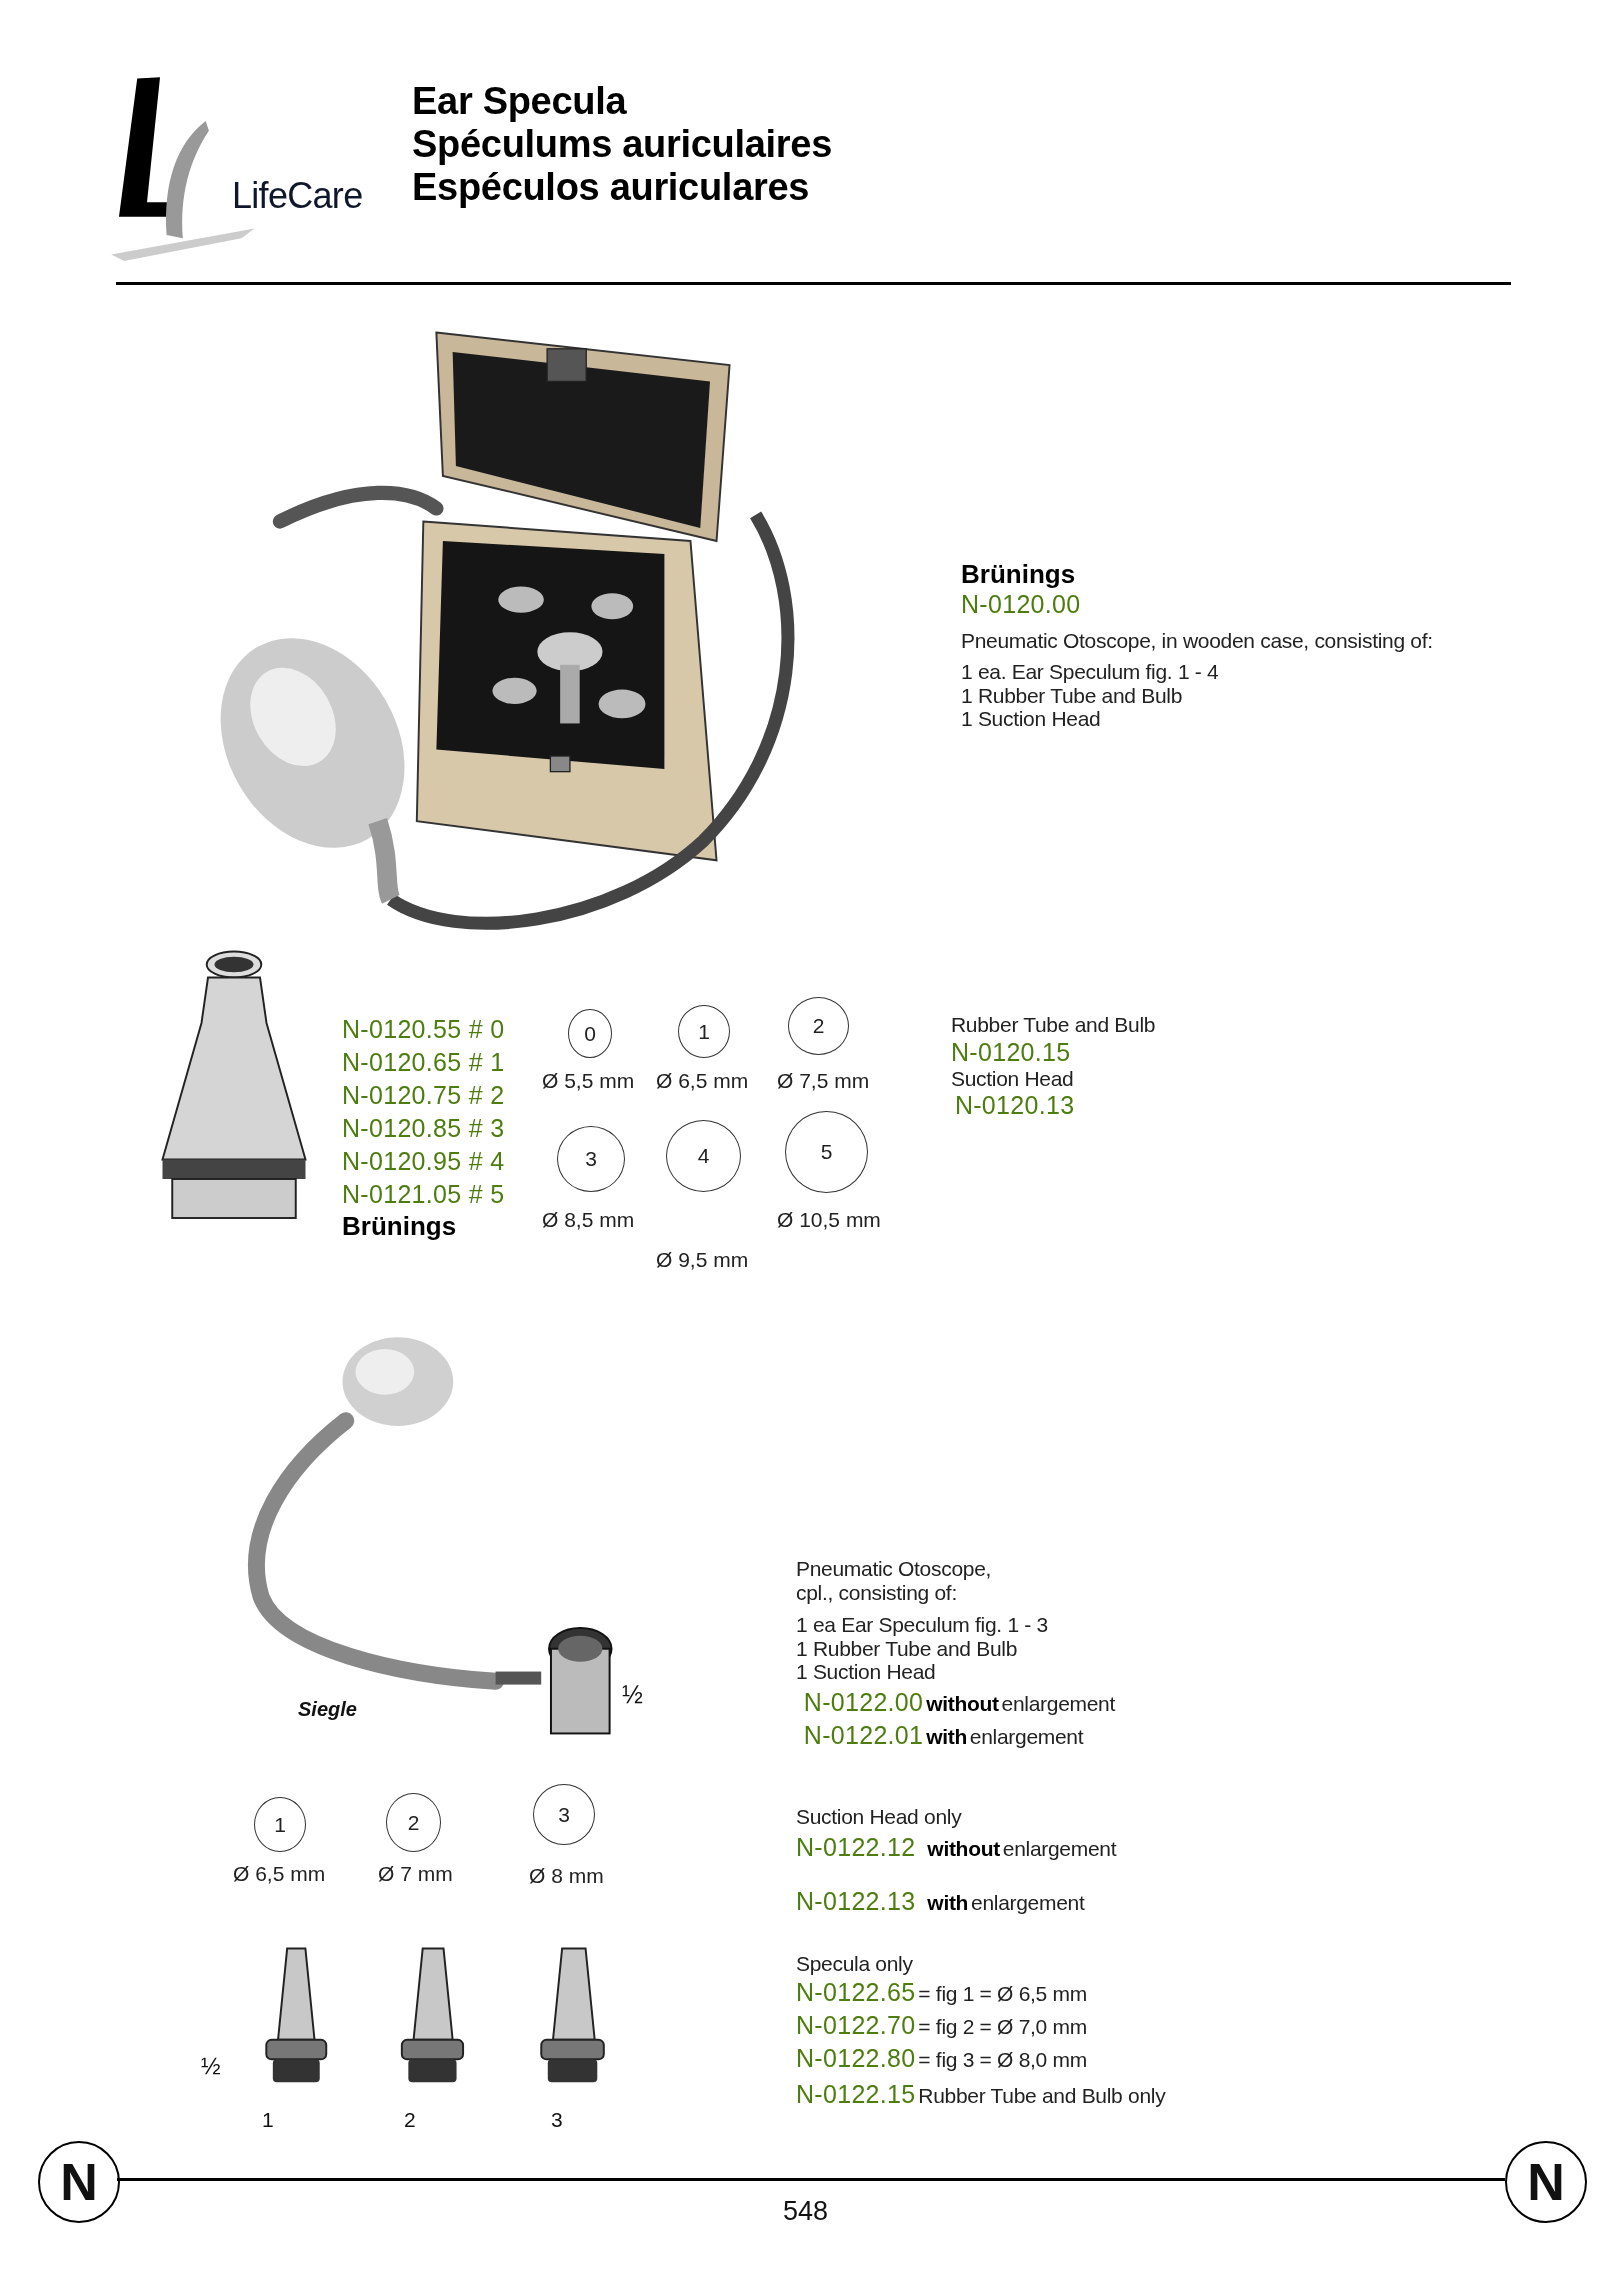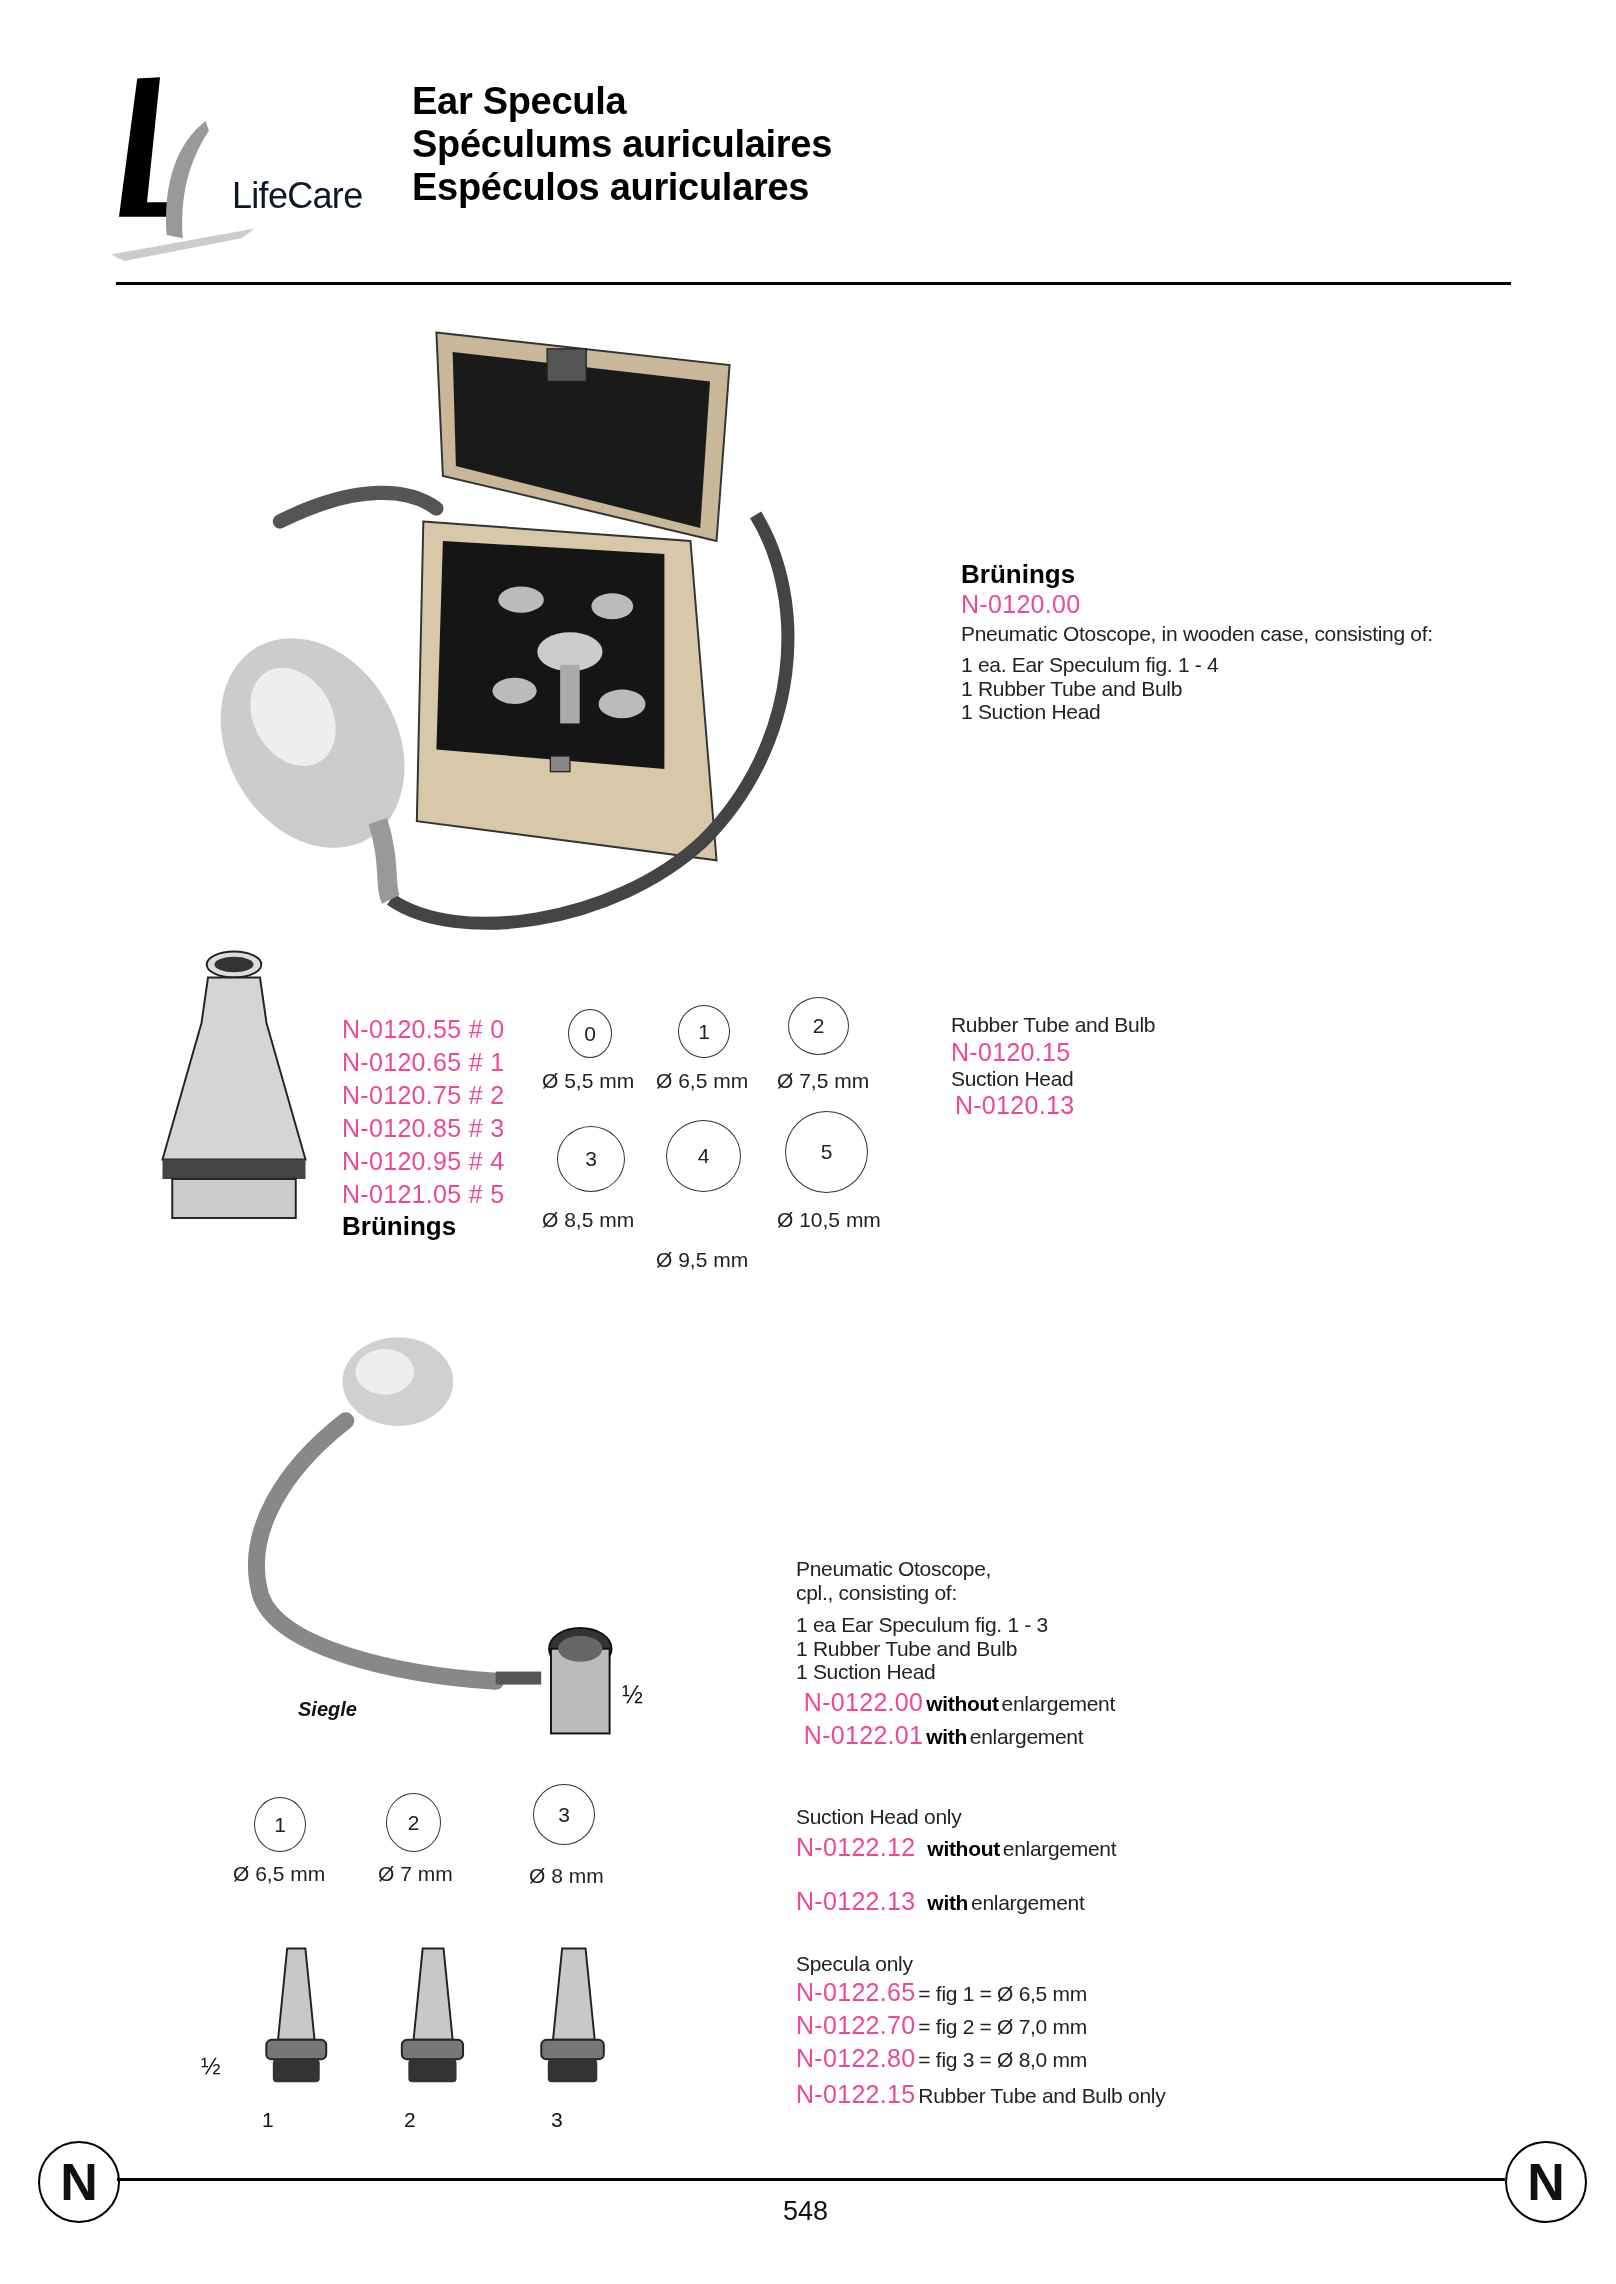--- a/index.html
+++ b/index.html
@@ -1,20 +1,20 @@
 <!DOCTYPE html>
 <html style="font-size:10.4px"><head>
 <meta charset="utf-8">
 <style>
   html,body{margin:0;padding:0;background:#fff;}
   body{width:1616px;height:2284px;position:relative;overflow:hidden;font-family:"Liberation Sans",sans-serif;color:#111;}
   .abs{position:absolute;}
   .title{font-family:"Liberation Sans",sans-serif;font-weight:700;font-size:38px;line-height:43px;color:#000;letter-spacing:-0.3px;}
   .rule{background:#000;}
-  .code{font-size:25px;color:#ec4899;line-height:33px;white-space:nowrap;letter-spacing:0.3px;}
+  .code{font-size:25px;color:#4d7c0f;line-height:33px;white-space:nowrap;letter-spacing:0.3px;}
   .txt{font-size:21px;color:#222;line-height:23.5px;white-space:nowrap;letter-spacing:-0.3px;}
   .bold{font-weight:700;color:#000;}
   .circle{position:absolute;border:1.3px solid #333;border-radius:50%;display:flex;align-items:center;justify-content:center;font-size:21px;color:#222;}
   .dia{position:absolute;font-size:21px;color:#222;white-space:nowrap;}
   .lbl{font-size:22px;font-weight:700;}
   .n-badge{position:absolute;width:78px;height:78px;border:2.6px solid #000;border-radius:50%;display:flex;align-items:center;justify-content:center;font-size:52px;font-weight:700;background:#fff;}
 </style>
 </head>
 <body>
 
@@ -56,21 +56,21 @@
 
     <ellipse cx="180" cy="640" rx="130" ry="170" transform="rotate(-30 180 640)" fill="#ccc"></ellipse>
     <ellipse cx="150" cy="600" rx="60" ry="80" transform="rotate(-30 150 600)" fill="#eee"></ellipse>
     <path d="M280 760 C300 820 290 860 300 880" stroke="#999" stroke-width="30" fill="none"></path>
   </svg>
 </div>
 
 <div class="abs" style="left:961px;top:559px;">
   <div class="bold" style="font-size:26px;line-height:30px;">Brünings</div>
   <div class="code" style="font-size:25px;line-height:31px;">N-0120.00</div>
-  <div class="txt" style="margin-top:2px;">Pneumatic Otoscope, in wooden case, consisting of:</div>
+  <div class="txt" style="margin-top:9px;">Pneumatic Otoscope, in wooden case, consisting of:</div>
   <div style="margin-top:7.8px;">
     <div class="txt">1 ea. Ear Speculum fig. 1 - 4</div>
     <div class="txt">1 Rubber Tube and Bulb</div>
     <div class="txt">1 Suction Head</div>
   </div>
 </div>
 
 <div class="abs" style="left:143px;top:938px;width:182px;height:300px;">
   <svg width="182" height="300" viewBox="0 0 280 460">
     <ellipse cx="140" cy="40" rx="42" ry="20" fill="#ddd" stroke="#222" stroke-width="3"></ellipse>

